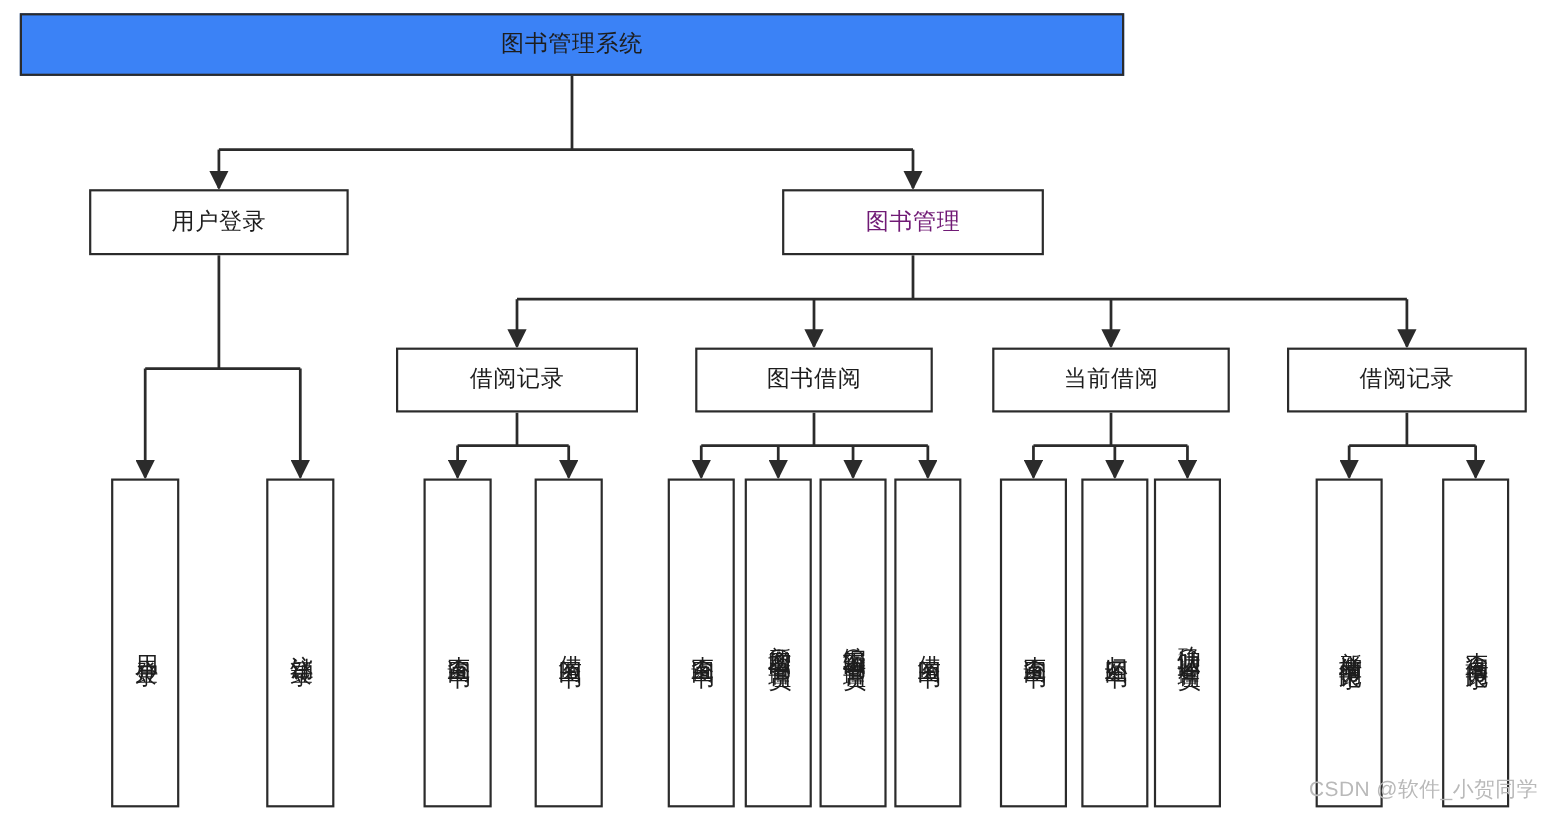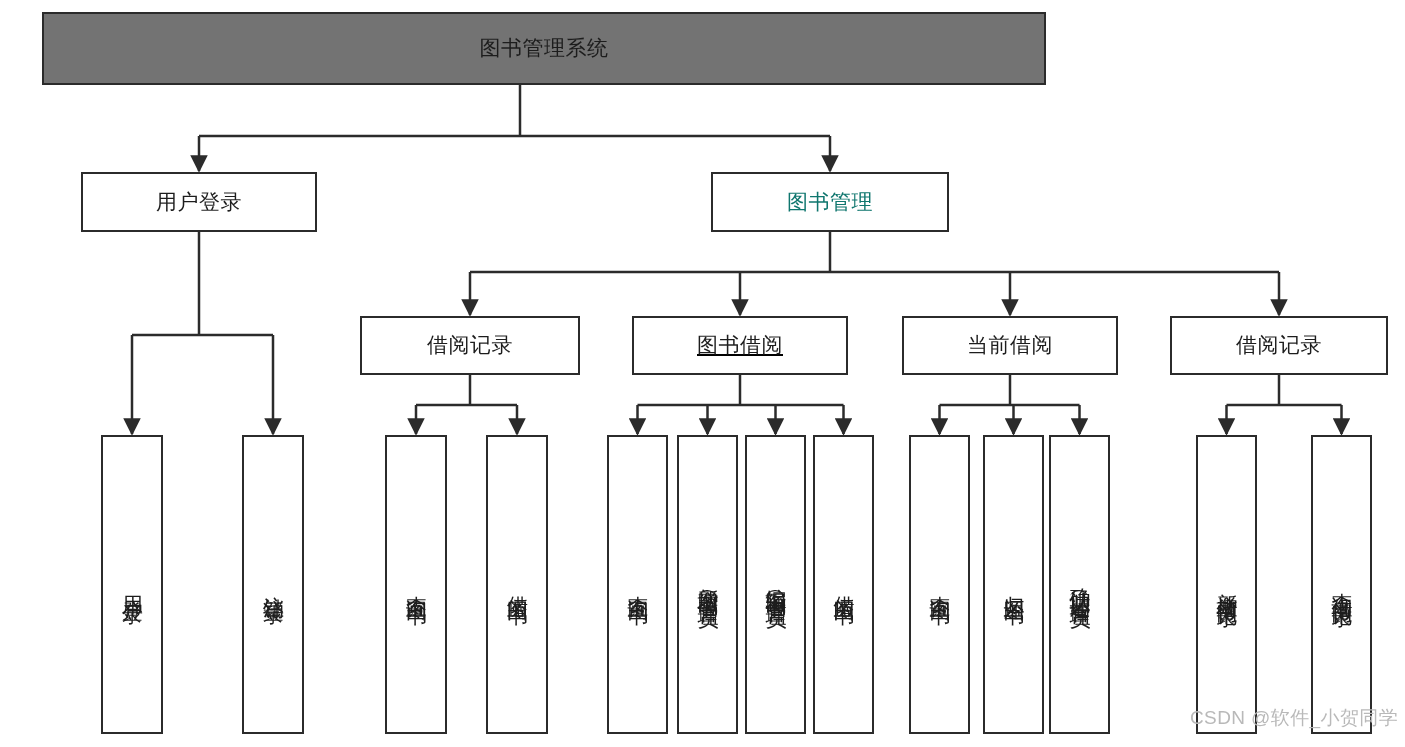--- a/index.html
+++ b/index.html
@@ -97,33 +97,33 @@
         <line x1="939.5" y1="405" x2="939.5" y2="434" stroke="#2b2b2b" stroke-width="2.5" marker-end="url(#arrow)"></line>
         <line x1="1013.5" y1="405" x2="1013.5" y2="434" stroke="#2b2b2b" stroke-width="2.5" marker-end="url(#arrow)"></line>
         <line x1="1079.5" y1="405" x2="1079.5" y2="434" stroke="#2b2b2b" stroke-width="2.5" marker-end="url(#arrow)"></line>
         <line x1="1279" y1="375" x2="1279" y2="405" stroke="#2b2b2b" stroke-width="2.5"></line>
         <line x1="1226.5" y1="405" x2="1341.5" y2="405" stroke="#2b2b2b" stroke-width="2.5"></line>
         <line x1="1226.5" y1="405" x2="1226.5" y2="434" stroke="#2b2b2b" stroke-width="2.5" marker-end="url(#arrow)"></line>
         <line x1="1341.5" y1="405" x2="1341.5" y2="434" stroke="#2b2b2b" stroke-width="2.5" marker-end="url(#arrow)"></line>
       </g>
   </svg>
   <div id="nodes-layer">
-      <div class="node-box" style="left: 18px; top: 12px; width: 1004px; height: 73px; border-color: rgb(43, 43, 43); background: #737373; margin-left: 24px;">
+      <div class="node-box" style="left: 18px; top: 12px; width: 1004px; height: 57px; border-color: rgb(43, 43, 43); background: #3b82f6;">
         <span class="node-label" style="color: rgb(29, 29, 29);">图书管理系统</span>
       </div>
       <div class="node-box" style="left: 81px; top: 172px; width: 236px; height: 60px; border-color: rgb(43, 43, 43); background: rgb(255, 255, 255);">
         <span class="node-label" style="color: rgb(29, 29, 29);">用户登录</span>
       </div>
       <div class="node-box" style="left: 711px; top: 172px; width: 238px; height: 60px; border-color: rgb(43, 43, 43); background: rgb(255, 255, 255);">
-        <span class="node-label" style="color: #0f766e;">图书管理</span>
+        <span class="node-label" style="color: #701a75;">图书管理</span>
       </div>
       <div class="node-box" style="left: 360px; top: 316px; width: 220px; height: 59px; border-color: rgb(43, 43, 43); background: rgb(255, 255, 255);">
         <span class="node-label" style="color: rgb(29, 29, 29);">借阅记录</span>
       </div>
-      <div class="node-box" style="left: 632px; top: 316px; width: 216px; height: 59px; border-color: rgb(43, 43, 43); background: rgb(255, 255, 255); text-decoration: underline;">
+      <div class="node-box" style="left: 632px; top: 316px; width: 216px; height: 59px; border-color: rgb(43, 43, 43); background: rgb(255, 255, 255);">
         <span class="node-label" style="color: rgb(29, 29, 29);">图书借阅</span>
       </div>
       <div class="node-box" style="left: 902px; top: 316px; width: 216px; height: 59px; border-color: rgb(43, 43, 43); background: rgb(255, 255, 255);">
         <span class="node-label" style="color: rgb(29, 29, 29);">当前借阅</span>
       </div>
       <div class="node-box" style="left: 1170px; top: 316px; width: 218px; height: 59px; border-color: rgb(43, 43, 43); background: rgb(255, 255, 255);">
         <span class="node-label" style="color: rgb(29, 29, 29);">借阅记录</span>
       </div>
       <div class="node-box vertical" style="left: 101px; top: 435px; width: 62px; height: 299px; border-color: rgb(43, 43, 43); background: rgb(255, 255, 255);">
         <span class="node-label" style="color: rgb(29, 29, 29);">用户登录</span>

